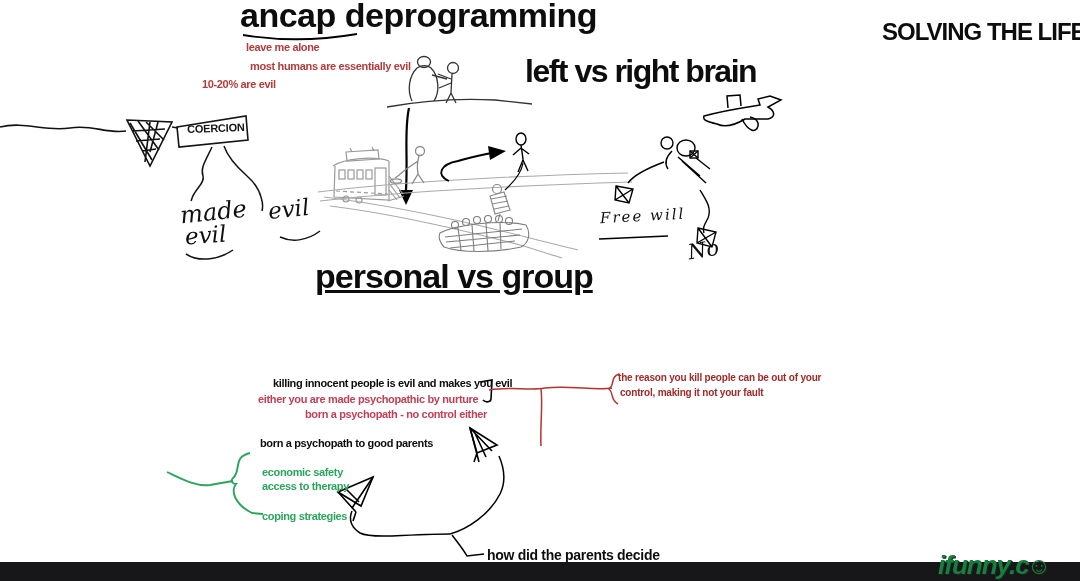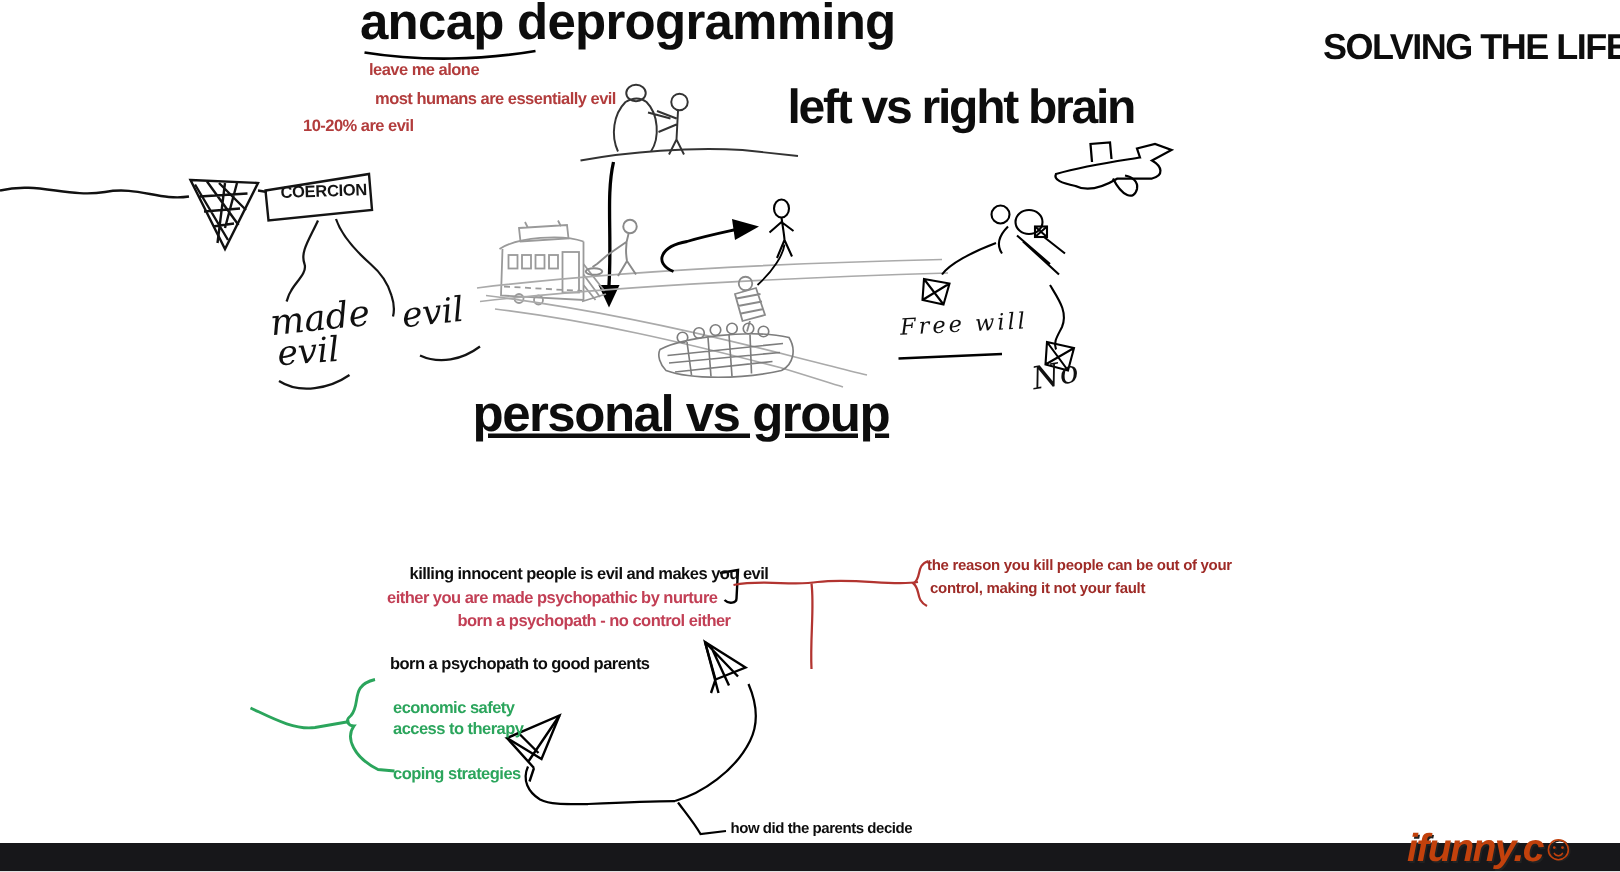--- a/index.html
+++ b/index.html
@@ -15,21 +15,21 @@
   .red1{color:#b23c3c;}
   .red2{color:#c23f55;}
   .red3{color:#9e2b27;}
   .green{color:#2ba55c;}
   .black{color:#0d0d0d;}
   .hand{font-family:"DejaVu Serif",serif;font-style:italic;color:#101010;line-height:1;}
   .coercion-label{font-weight:bold;font-size:11px;color:#141414;letter-spacing:-0.2px;transform:rotate(-2deg);}
   .art{position:absolute;left:0;top:0;width:1080px;height:581px;}
   #bottom-bar{position:absolute;left:0;top:562px;width:1080px;height:19px;background:#17171a;}
   #watermark{position:absolute;left:938px;top:550px;display:flex;align-items:center;
-             font-weight:bold;font-style:italic;font-size:26px;letter-spacing:-1px;color:#c2410c;
+             font-weight:bold;font-style:italic;font-size:26px;letter-spacing:-1px;color:#15803d;
              text-shadow:1px 1px 0 #222;}
   #watermark .smiley{font-style:normal;font-size:24px;margin-left:-2px;line-height:1;}
 </style>
 </head>
 <body>
 
 <div id="canvas">
 
   <svg class="art" viewBox="0 0 1080 581">
 
@@ -197,21 +197,21 @@
   <div class="abs small red2" style="left:258px;top:408px;margin-left:47px;">born a psychopath - no control either</div>
 
   <div class="abs small black" style="left:260px;top:437px;">born a psychopath to good parents</div>
   <div class="abs small green" style="left:262px;top:466px;">economic safety</div>
   <div class="abs small green" style="left:262px;top:480px;">access to therapy</div>
   <div class="abs small green" style="left:262px;top:494px;margin-top:16px;">coping strategies</div>
 
   <div class="abs tiny red3" style="left:618px;top:371px;">the reason you kill people can be out of your</div>
   <div class="abs tiny red3" style="left:620px;top:386px;">control, making it not your fault</div>
 
-  <div class="abs black" style="left:487px;top:547px;font-weight:bold;font-size:10px;letter-spacing:-0.3px;">how did the parents decide</div>
+  <div class="abs black" style="left:487px;top:547px;font-weight:bold;font-size:14px;letter-spacing:-0.3px;">how did the parents decide</div>
 
   <div id="bottom-bar"></div>
   <div id="watermark">
     <span>ifunny.c</span>
     <span class="smiley">☺</span>
   </div>
 
 </div>
 
 </body></html>

